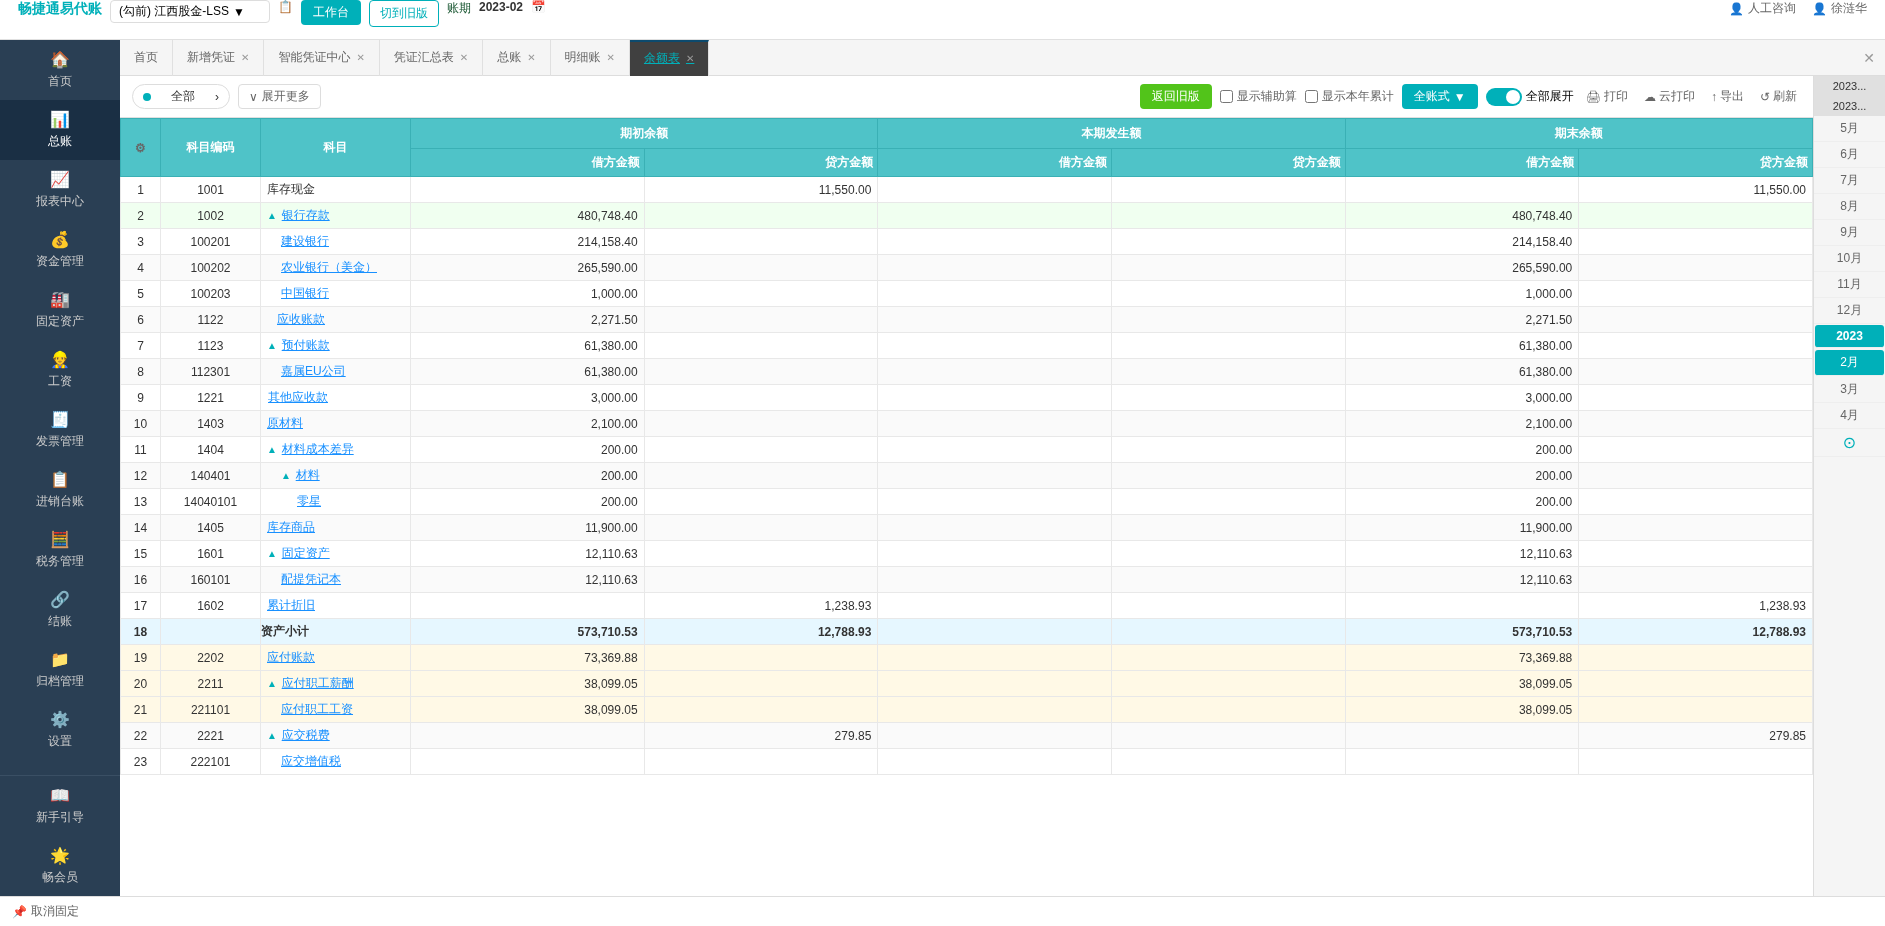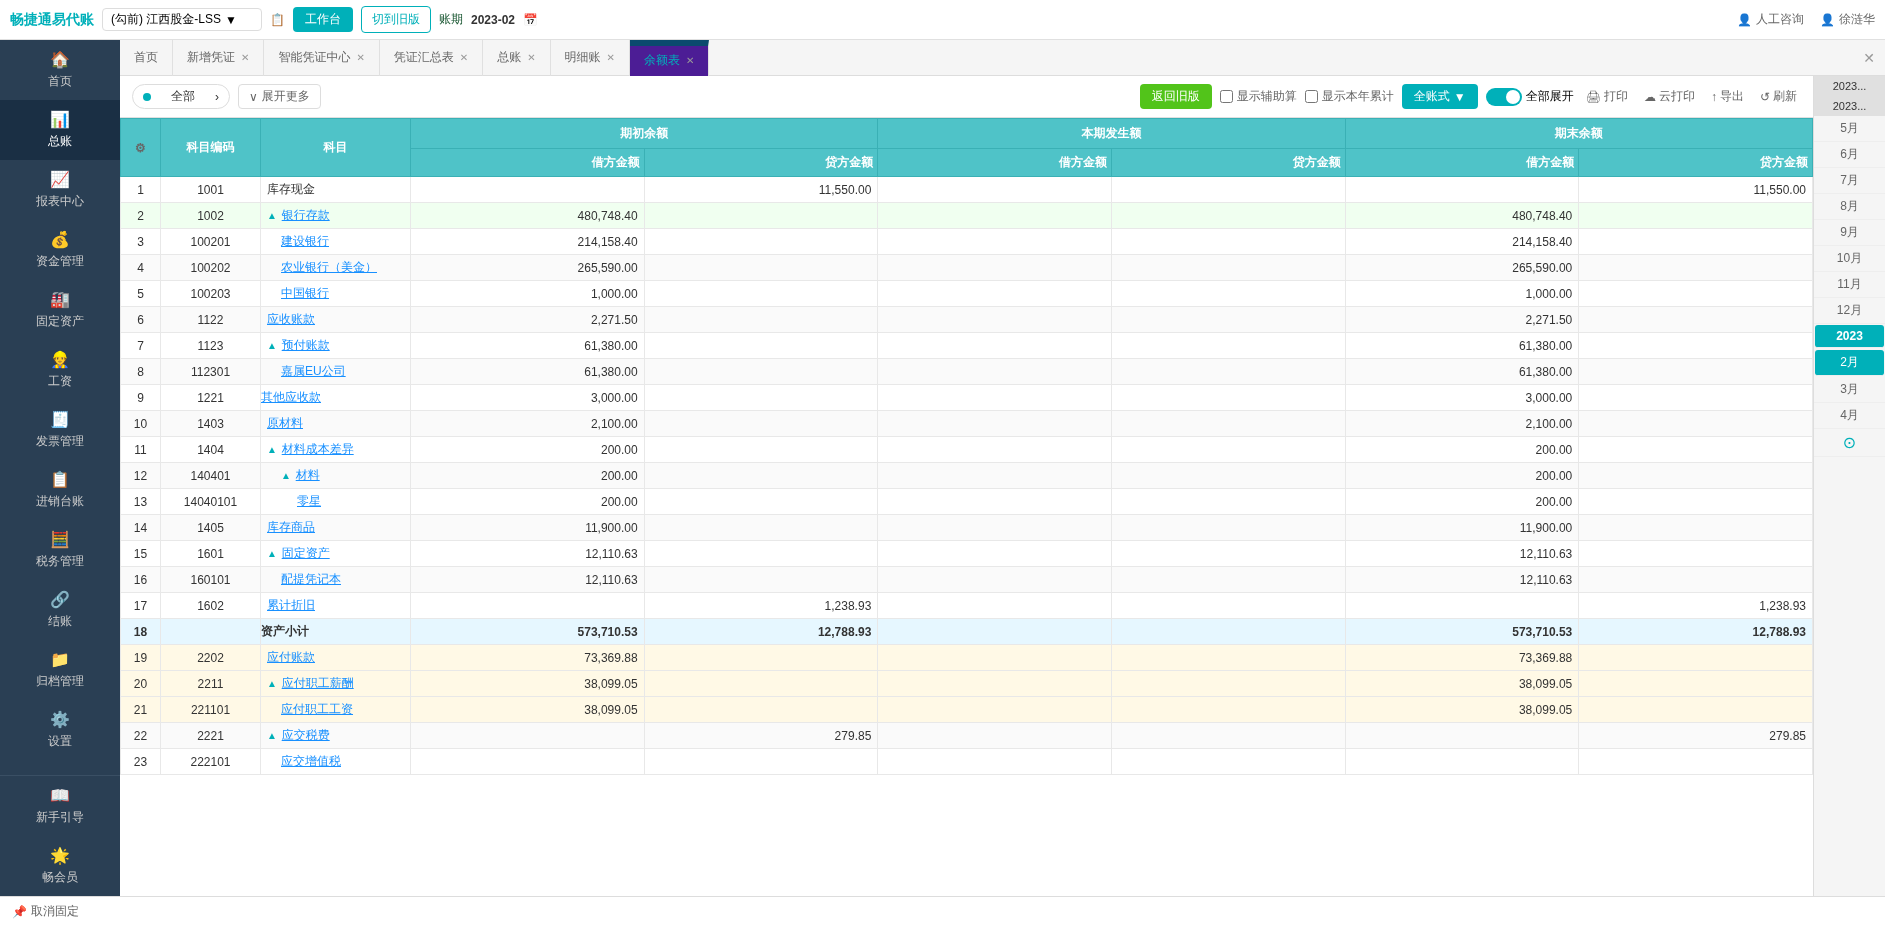--- a/index.html
+++ b/index.html
@@ -1,19 +1,19 @@
 <!DOCTYPE html>
 <html><head>
   <meta charset="utf-8">
   <style>
     * { box-sizing: border-box; margin: 0; padding: 0; font-family: 'Microsoft YaHei', Arial, sans-serif; font-size: 12px; }
     body { background: #f0f2f5; display: flex; flex-direction: column; height: 926px; overflow: hidden; }
 
     
-    .top-bar { height: 40px; background: #fff; display: flex; align-items: center; padding: 0 10px; border-bottom: 1px solid #e0e0e0; gap: 8px; }
+    .top-bar { height: 40px; background: #fff; display: flex; align-items: flex-start; padding: 0 18px; border-bottom: 1px solid #e0e0e0; gap: 8px; }
     .app-logo { color: #00b0b9; font-size: 14px; font-weight: bold; white-space: nowrap; }
     .company-selector { display: flex; align-items: center; gap: 4px; border: 1px solid #ddd; border-radius: 4px; padding: 2px 8px; cursor: pointer; min-width: 160px; }
     .workbench-btn { background: #00b0b9; color: #fff; border: none; border-radius: 4px; padding: 4px 12px; cursor: pointer; }
     .switch-btn { border: 1px solid #00b0b9; color: #00b0b9; background: #fff; border-radius: 4px; padding: 4px 10px; cursor: pointer; }
     .top-right { margin-left: auto; display: flex; align-items: center; gap: 16px; color: #666; cursor: pointer; }
     .user-info { display: flex; align-items: center; gap: 4px; }
 
     
     .main-layout { display: flex; flex: 1; overflow: hidden; }
 
@@ -23,21 +23,21 @@
     .sidebar-item.active { background: #1a2f44; color: #fff; }
     .sidebar-item .icon { font-size: 16px; }
     .sidebar-bottom { margin-top: auto; border-top: 1px solid #3a4f64; }
 
     
     .content-area { flex: 1; display: flex; flex-direction: column; overflow: hidden; }
 
     
     .tab-bar { height: 36px; background: #f5f5f5; display: flex; align-items: center; border-bottom: 1px solid #ddd; padding-left: 0; }
     .tab { padding: 0 14px; height: 36px; display: flex; align-items: center; gap: 6px; cursor: pointer; font-size: 12px; color: #666; border-right: 1px solid #e0e0e0; white-space: nowrap; }
-    .tab.active { background: #4c1d95; color: #00b0b9; border-top: 6px solid #0c4a6e; }
+    .tab.active { background: #404040; color: #00b0b9; border-top: 2px solid #0c4a6e; text-decoration: underline; }
     .tab .close-x { color: #999; font-size: 10px; cursor: pointer; }
     .tab-close-main { margin-left: auto; padding: 0 10px; cursor: pointer; color: #999; font-size: 14px; }
 
     
     .page-content { flex: 1; display: flex; overflow: hidden; }
 
     
     .balance-main { flex: 1; display: flex; flex-direction: column; overflow: hidden; background: #fff; }
 
     
@@ -332,21 +332,21 @@
                   <td class="col-amount" style="text-align: right;">1,000.00</td>
                   <td class="col-amount" style="text-align: right;"></td>
                   <td class="col-amount" style="text-align: right;"></td>
                   <td class="col-amount" style="text-align: right;"></td>
                   <td class="col-amount" style="text-align: right;">1,000.00</td>
                   <td class="col-amount" style="text-align: right;"></td>
                 </tr>
                 <tr class="row-even">
                   <td class="col-no">6</td>
                   <td class="col-code" style="text-align: center;">1122</td>
-                  <td style="padding-left: 6px;"><span class="link-text">应收账款</span></td>
+                  <td style="padding-left: 16px;"><span class="link-text">应收账款</span></td>
                   <td class="col-amount" style="text-align: right;">2,271.50</td>
                   <td class="col-amount" style="text-align: right;"></td>
                   <td class="col-amount" style="text-align: right;"></td>
                   <td class="col-amount" style="text-align: right;"></td>
                   <td class="col-amount" style="text-align: right;">2,271.50</td>
                   <td class="col-amount" style="text-align: right;"></td>
                 </tr>
                 <tr>
                   <td class="col-no">7</td>
                   <td class="col-code" style="text-align: center;">1123</td>
@@ -365,21 +365,21 @@
                   <td class="col-amount" style="text-align: right;">61,380.00</td>
                   <td class="col-amount" style="text-align: right;"></td>
                   <td class="col-amount" style="text-align: right;"></td>
                   <td class="col-amount" style="text-align: right;"></td>
                   <td class="col-amount" style="text-align: right;">61,380.00</td>
                   <td class="col-amount" style="text-align: right;"></td>
                 </tr>
                 <tr>
                   <td class="col-no">9</td>
                   <td class="col-code" style="text-align: center;">1221</td>
-                  <td style="padding-left: 0; margin-top: 36px;"><span class="link-text">其他应收款</span></td>
+                  <td style="padding-left: 7px; margin-top: 36px;"><span class="link-text">其他应收款</span></td>
                   <td class="col-amount" style="text-align: right;">3,000.00</td>
                   <td class="col-amount" style="text-align: right;"></td>
                   <td class="col-amount" style="text-align: right;"></td>
                   <td class="col-amount" style="text-align: right;"></td>
                   <td class="col-amount" style="text-align: right;">3,000.00</td>
                   <td class="col-amount" style="text-align: right;"></td>
                 </tr>
                 <tr class="row-even">
                   <td class="col-no">10</td>
                   <td class="col-code" style="text-align: center;">1403</td>

